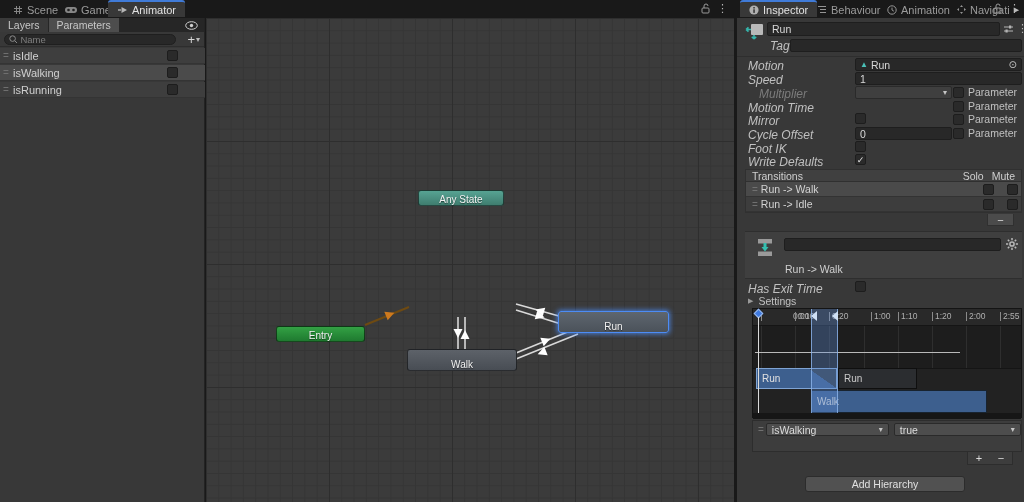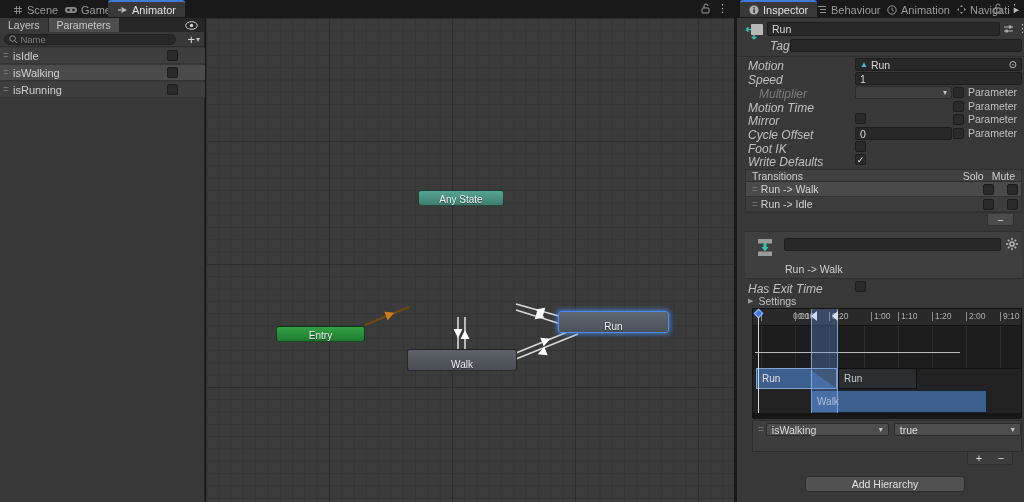--- a/index.html
+++ b/index.html
@@ -416,21 +416,21 @@
       <div class="tl-grid" style="left:213px;"></div>
         <div class="tl-grid" style="left:247px;"></div>
       <div class="tl-ruler">
         <span class="tl-tick" style="left:8px;padding-left:31px;">0:00</span>
         <span class="tl-tick" style="left:42px;">0:10</span>
         <span class="tl-tick" style="left:76px;">0:20</span>
         <span class="tl-tick" style="left:118px;">1:00</span>
         <span class="tl-tick" style="left:145px;">1:10</span>
         <span class="tl-tick" style="left:179px;">1:20</span>
         <span class="tl-tick" style="left:213px;">2:00</span>
-        <span class="tl-tick" style="left:247px;">9:10</span>
+        <span class="tl-tick" style="left:247px;">2:55</span>
       </div>
       <div class="tl-curvearea">
         <div class="tl-curve"></div>
       </div>
       <div class="tl-tracks"></div>
       <div class="tl-bar bar-run1">
           <span>Run</span>
         </div>
       <div class="tl-bar bar-run2">
           <span>Run</span>

